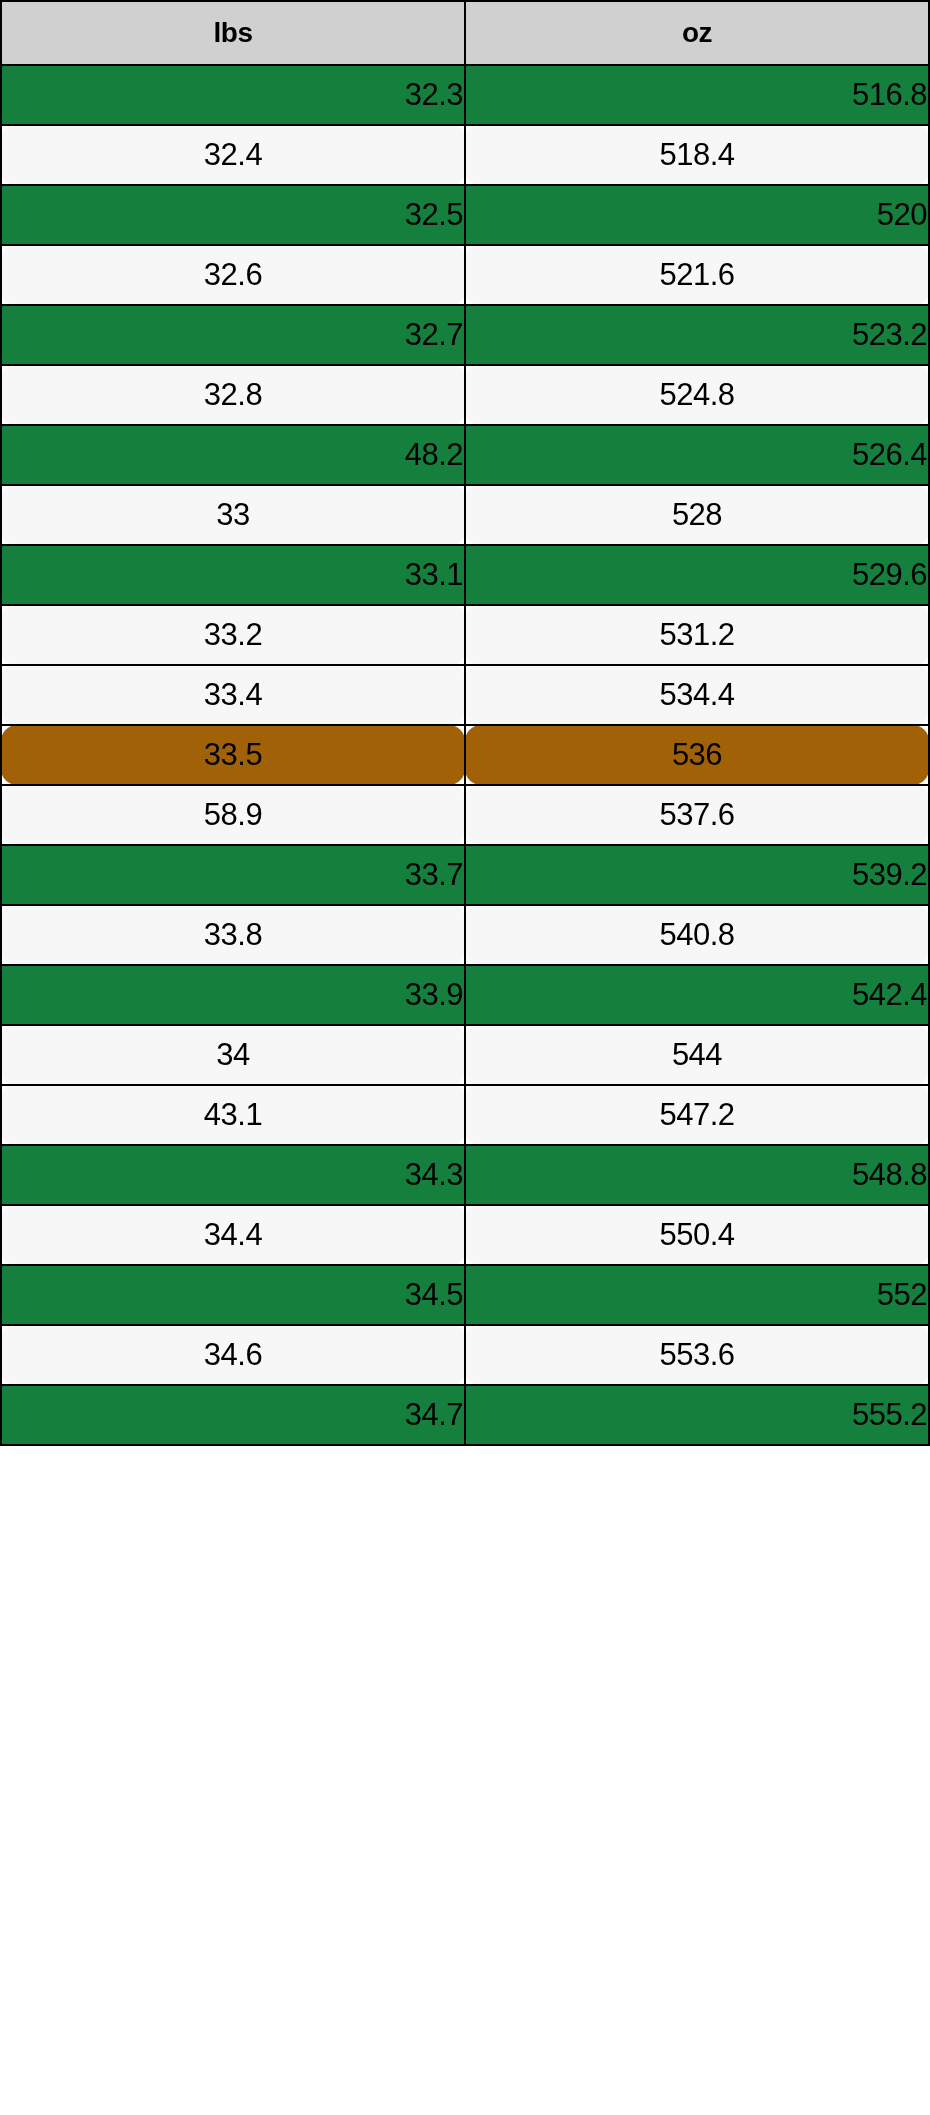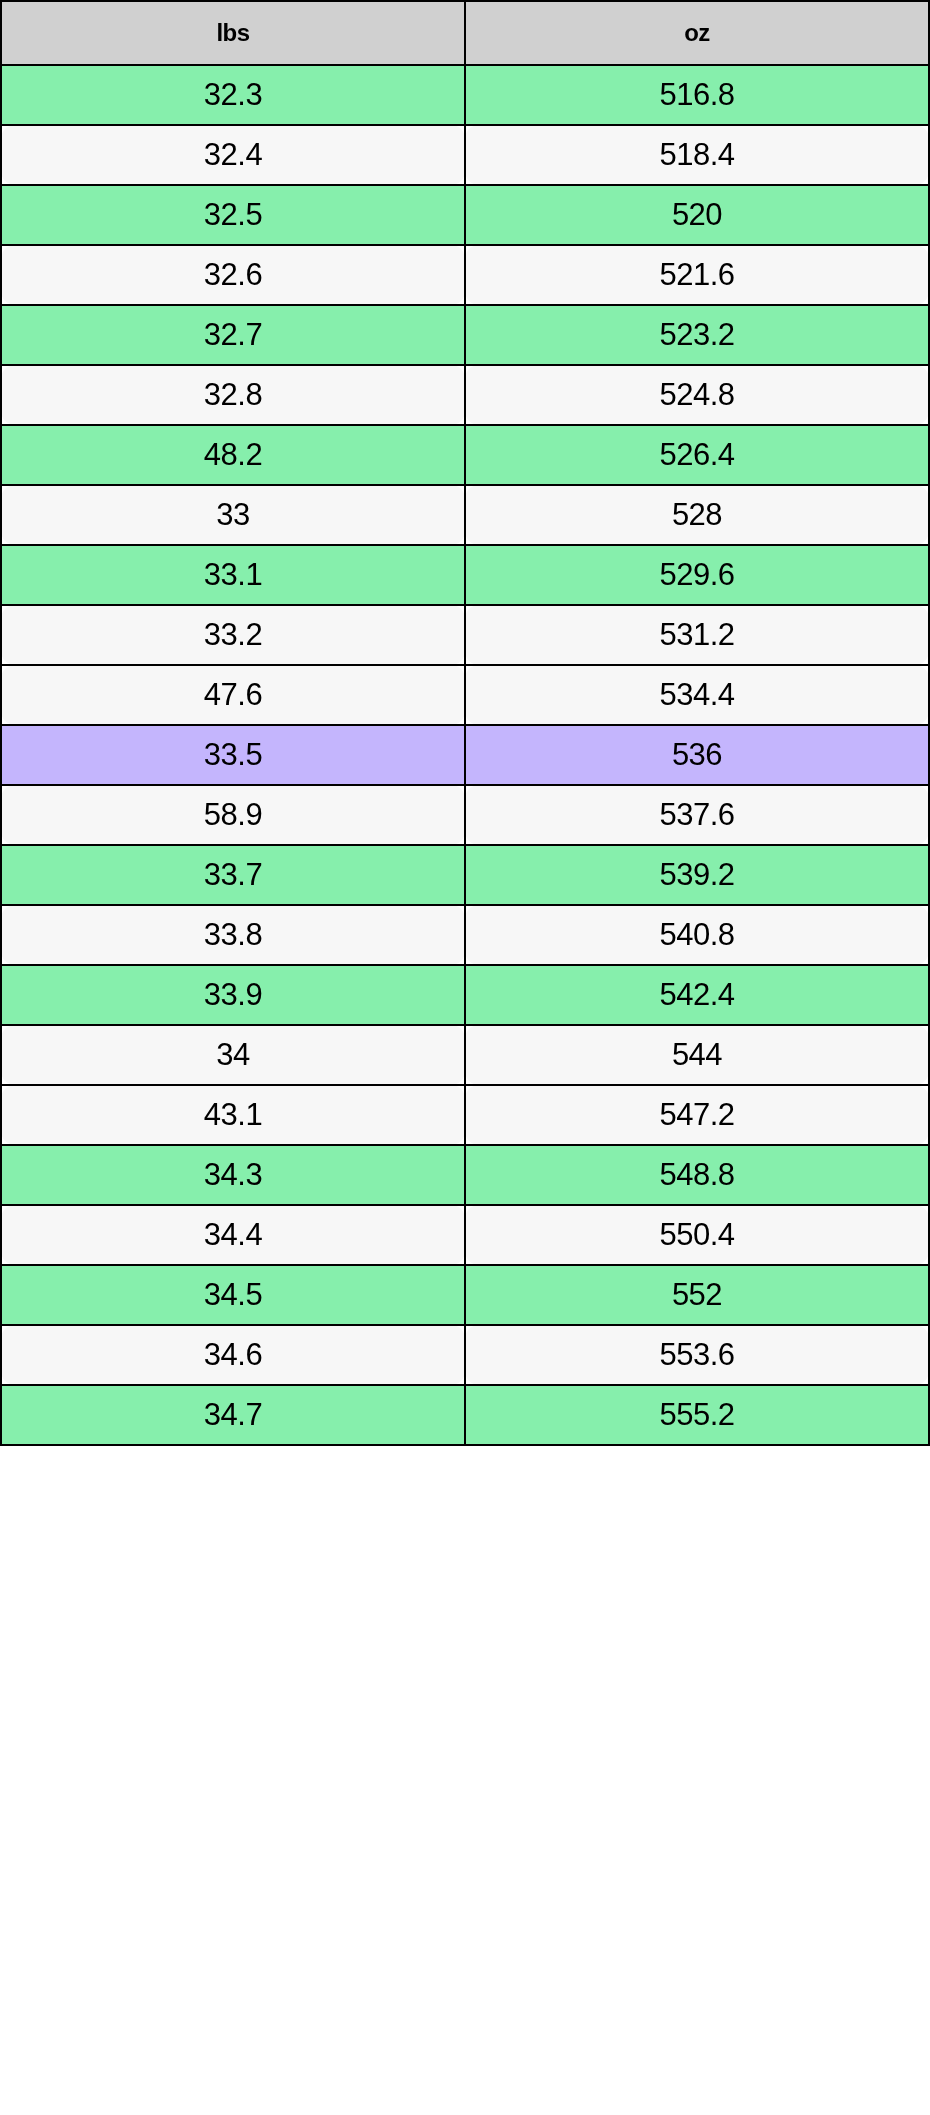--- a/index.html
+++ b/index.html
@@ -31,34 +31,34 @@
     text-align: center;
     vertical-align: middle;
     color: #000000;
     font-stretch: condensed;
     letter-spacing: -0.5px;
   }
 
   #conversion-table thead th {
     height: 60px;
     background: #d0d0d0;
-    font-size: 24px;
+    font-size: 28px;
     font-weight: bold;
     margin-top: 24px;
   }
 
   #conversion-table tbody td {
     height: 56px;
     font-size: 31px;
     font-weight: normal;
   }
 
-  #conversion-table tbody tr.row-odd  td { background: #86efac; }
+  #conversion-table tbody tr.row-odd  td { background: #15803d; text-align: right; }
   #conversion-table tbody tr.row-even td { background: #f7f7f7; border-radius: 14px; }
-  #conversion-table tbody tr.row-highlight td { background: #c4b5fd; }
+  #conversion-table tbody tr.row-highlight td { background: #a16207; border-radius: 16px; }
 </style>
 </head>
 <body>
 
 <table id="conversion-table">
   <colgroup>
     <col class="col-from">
     <col class="col-to">
   </colgroup>
   <thead>
@@ -102,21 +102,21 @@
       </tr>
       <tr class="row-odd">
         <td>33.1</td>
         <td>529.6</td>
       </tr>
       <tr class="row-even">
         <td>33.2</td>
         <td>531.2</td>
       </tr>
       <tr class="row-even">
-        <td>47.6</td>
+        <td>33.4</td>
         <td>534.4</td>
       </tr>
       <tr class="row-highlight">
         <td>33.5</td>
         <td>536</td>
       </tr>
       <tr class="row-even">
         <td>58.9</td>
         <td>537.6</td>
       </tr>

